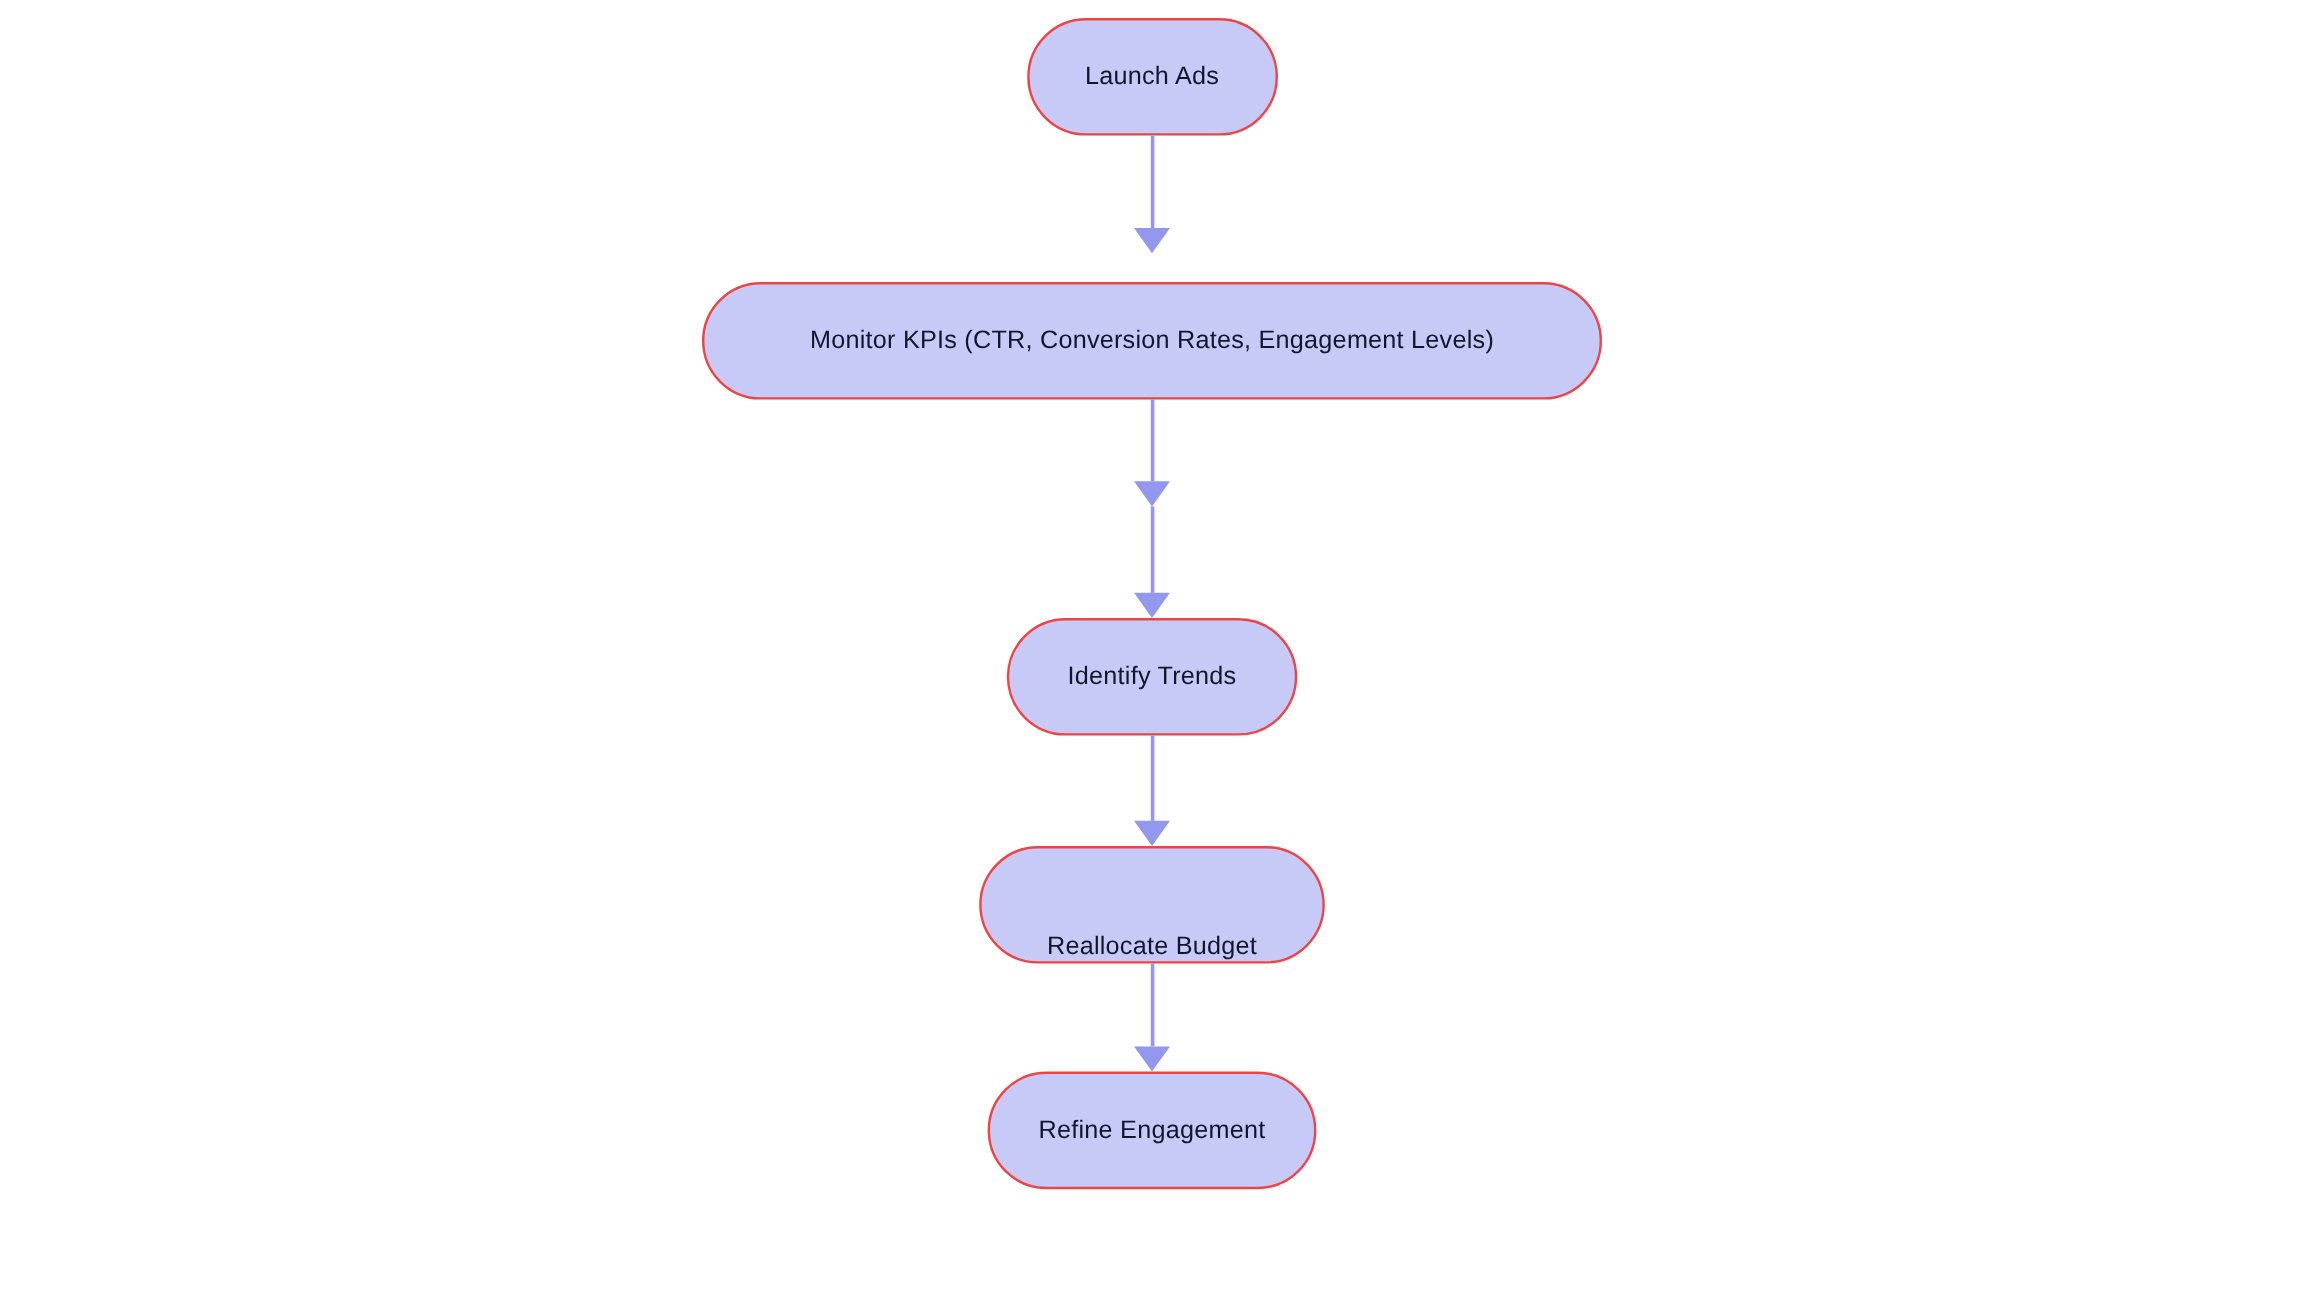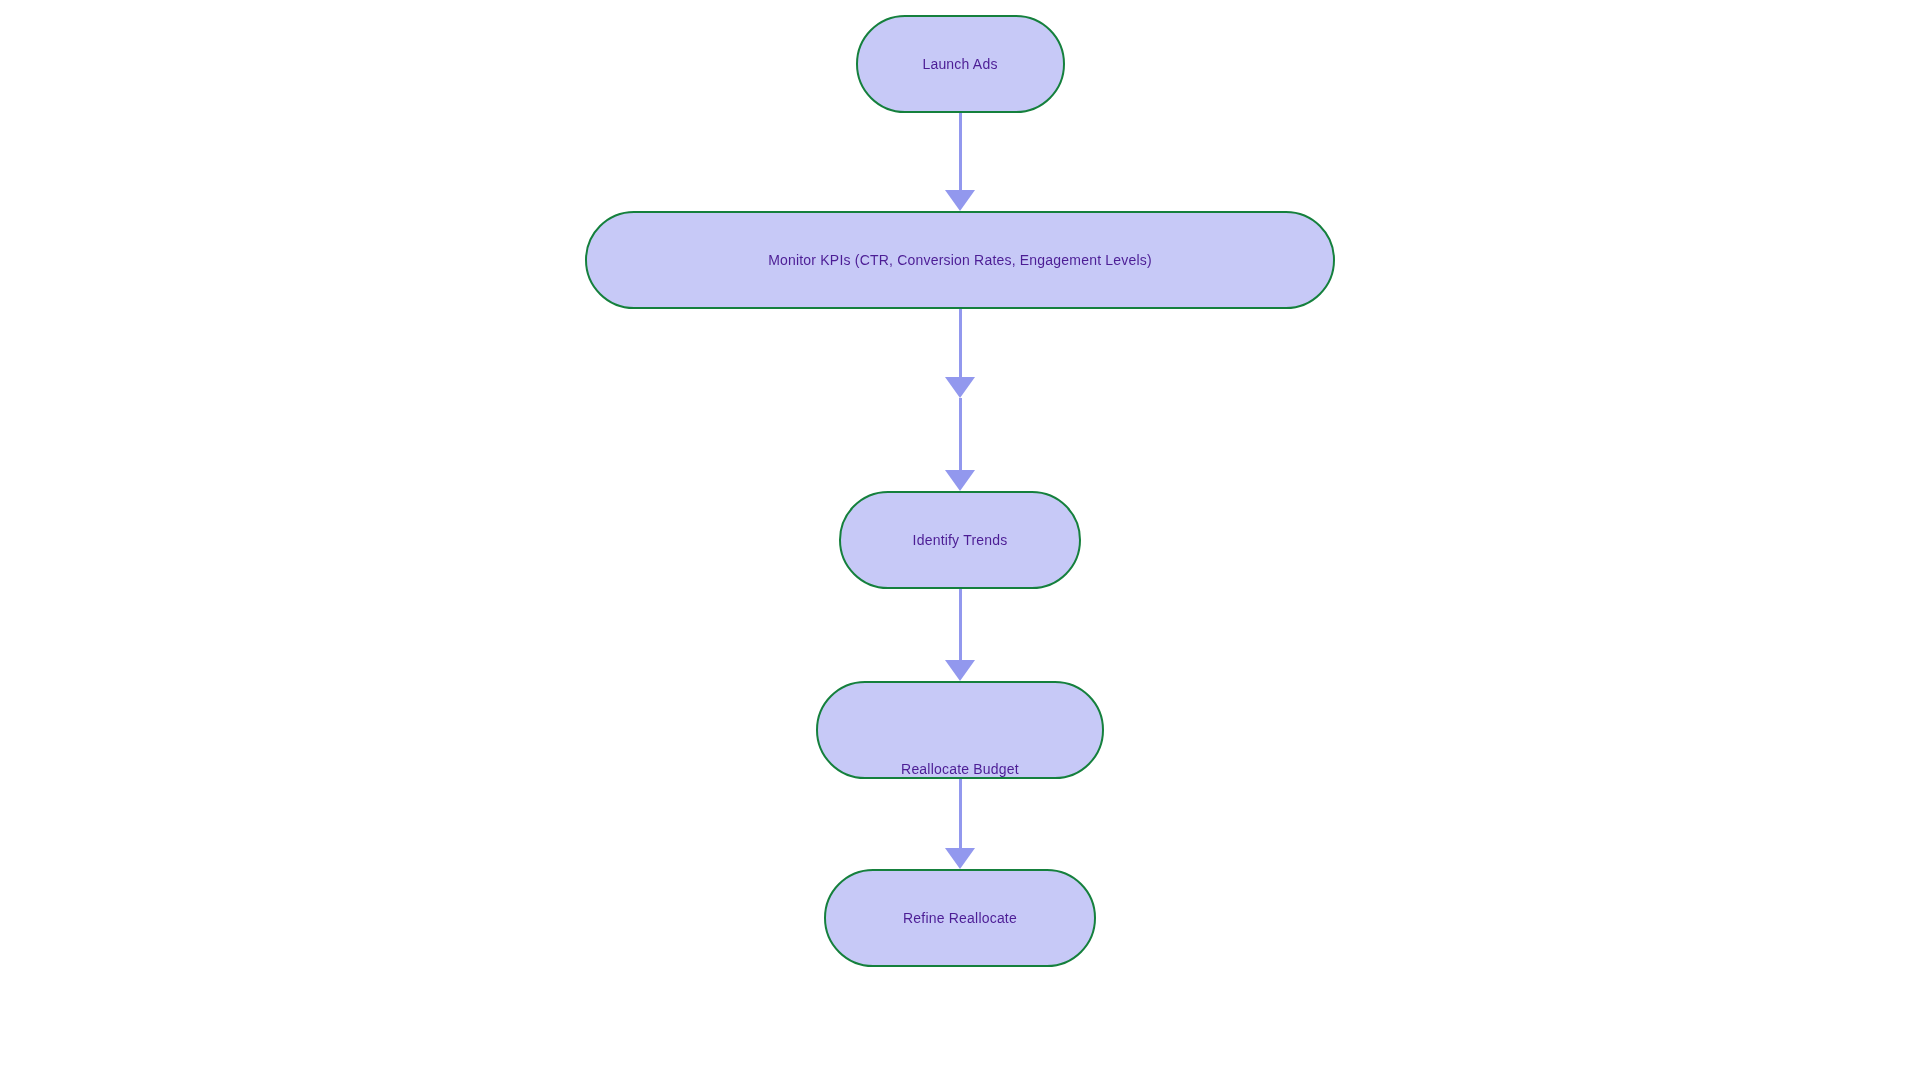--- a/index.html
+++ b/index.html
@@ -25,34 +25,34 @@
     display: flex;
     flex-direction: column;
     align-items: center;
     padding-top: 15px;
   }
   .node {
     box-sizing: border-box;
     height: 98px;
     border-radius: 49px;
     background: #c7c9f7;
-    border: 2px solid #15803d;
-    color: #4c1d95;
-    font-size: 14px;
+    border: 2px solid #ef4444;
+    color: #0f172a;
+    font-size: 21px;
     letter-spacing: 0.2px;
     display: flex;
     align-items: center;
     justify-content: center;
     text-align: center;
     padding: 0 40px;
     white-space: nowrap;
     flex: 0 0 auto;
   }
   .node-0 { min-width: 209px; }
-  .node-1 { min-width: 750px; }
+  .node-1 { min-width: 750px; margin-top: 24px; }
   .node-2 { min-width: 218px; }
   .node-3 { min-width: 242px; align-items: center; }
   .node-4 { min-width: 288px; align-items: flex-end; }
   .node-5 { min-width: 272px; }
 
   .edge {
     display: flex;
     flex-direction: column;
     align-items: center;
     flex: 0 0 auto;
@@ -118,17 +118,17 @@
     <div class="node node-4">
       <span>Reallocate Budget</span>
     </div>
 
     <div class="edge edge-4">
       <div class="edge-line"></div>
       <div class="edge-head"></div>
     </div>
 
     <div class="node node-5">
-      <span>Refine Reallocate</span>
+      <span>Refine Engagement</span>
     </div>
 
   </div>
 </div>
 
 </body></html>

